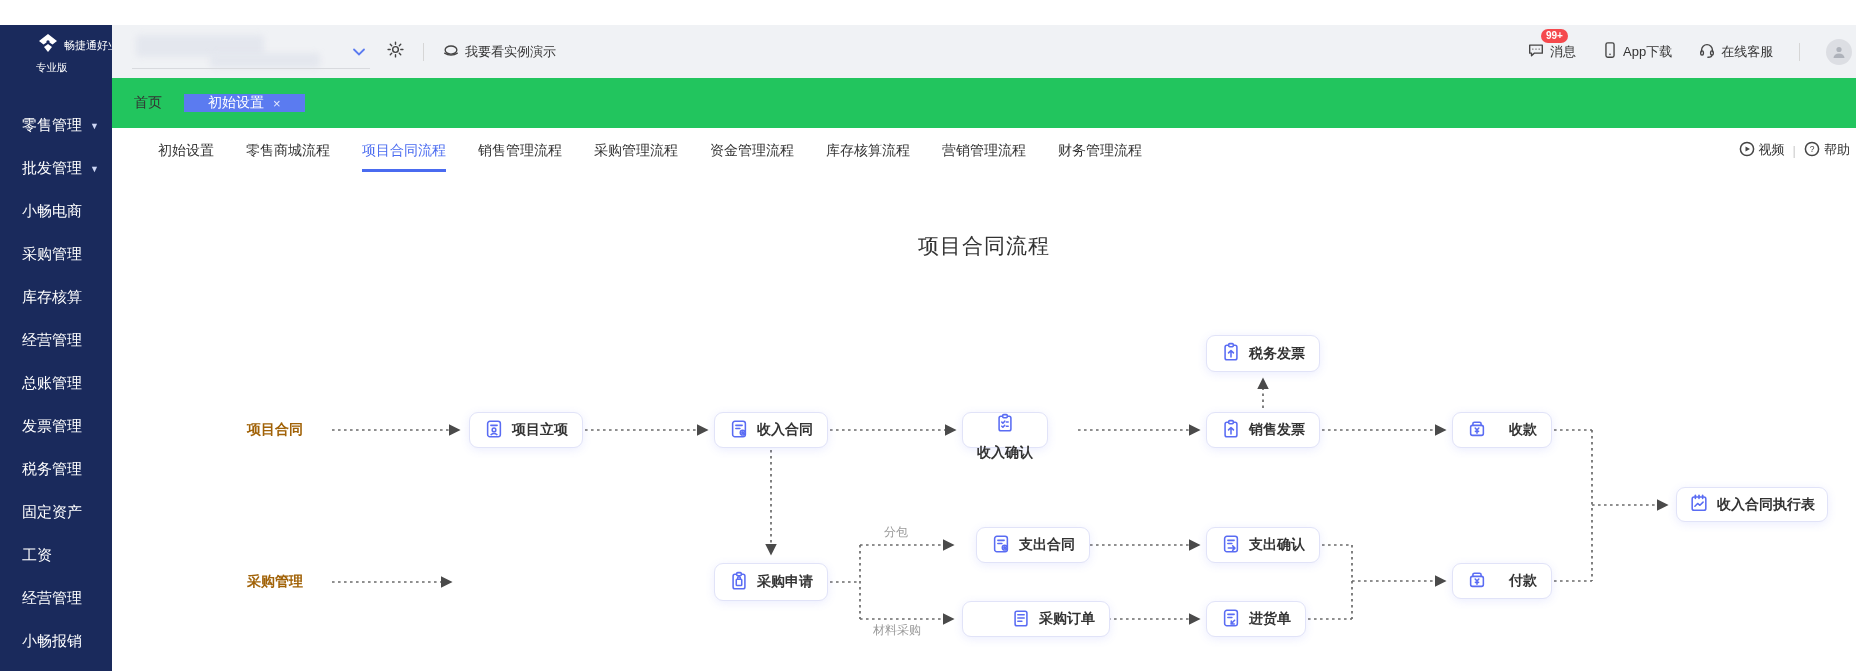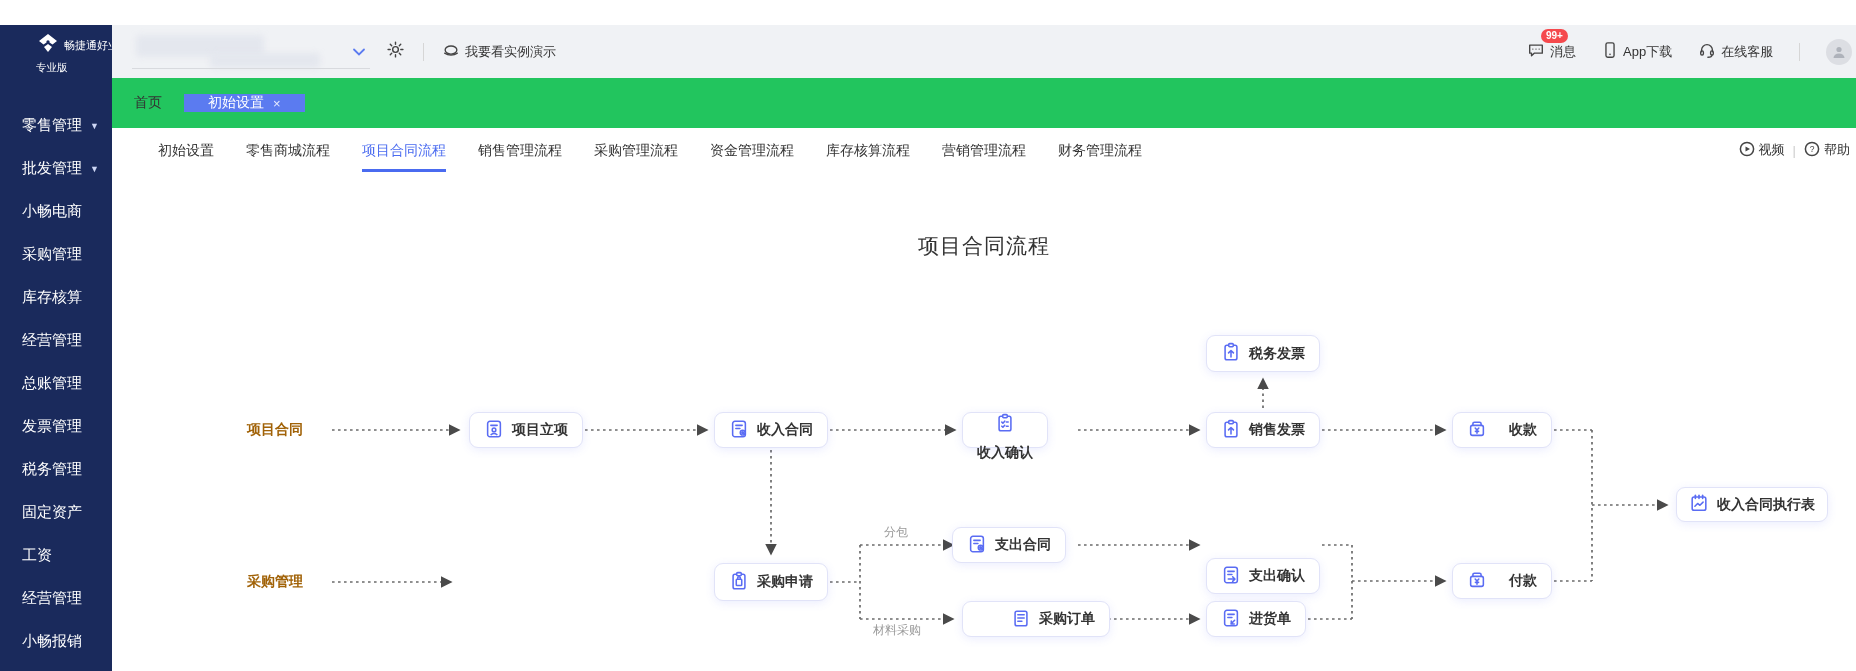--- a/index.html
+++ b/index.html
@@ -358,32 +358,32 @@
     <div class="fnode" style="left:714px; top:563px; height:38px;">
       <span><svg width="20" height="20" viewBox="0 0 22 22" class="icon-stroke">
             <rect x="4.5" y="3.5" width="13" height="16" rx="2"></rect>
             <rect x="8.5" y="1.8" width="5" height="3.4" rx="1" fill="#fff"></rect>
             <rect x="8" y="9" width="6" height="7" rx="1"></rect>
             <path d="M9.5 9 v-1.2 a1.5 1.5 0 0 1 3 0 V9"></path>
           </svg></span>
       <span>采购申请</span>
     </div>
 
-    <div class="fnode" style="left:952px; top:527px;">
+    <div class="fnode" style="left:976px; top:527px;">
       <span><svg width="20" height="20" viewBox="0 0 22 22" class="icon-stroke">
             <rect x="4" y="2.5" width="14" height="17" rx="2.5"></rect>
             <line x1="7.5" y1="7" x2="14.5" y2="7"></line>
             <line x1="7.5" y1="10.5" x2="12" y2="10.5"></line>
             <circle cx="15" cy="15" r="2.6" fill="#fff"></circle>
             <circle cx="15" cy="15" r="0.9"></circle>
           </svg></span>
       <span>支出合同</span>
     </div>
 
-    <div class="fnode" style="left:1206px; top:558px;">
+    <div class="fnode" style="left:1206px; top:527px;">
       <span><svg width="20" height="20" viewBox="0 0 22 22" class="icon-stroke">
             <rect x="4" y="2.5" width="14" height="17" rx="2.5"></rect>
             <line x1="7.5" y1="7" x2="14.5" y2="7"></line>
             <line x1="7.5" y1="10.5" x2="12" y2="10.5"></line>
             <path d="M8 15.5 h7 M12.8 13 L15.3 15.5 L12.8 18"></path>
           </svg></span>
       <span>支出确认</span>
     </div>
 
     <div class="fnode" style="left:962px; top:601px;padding-left:48px;">

